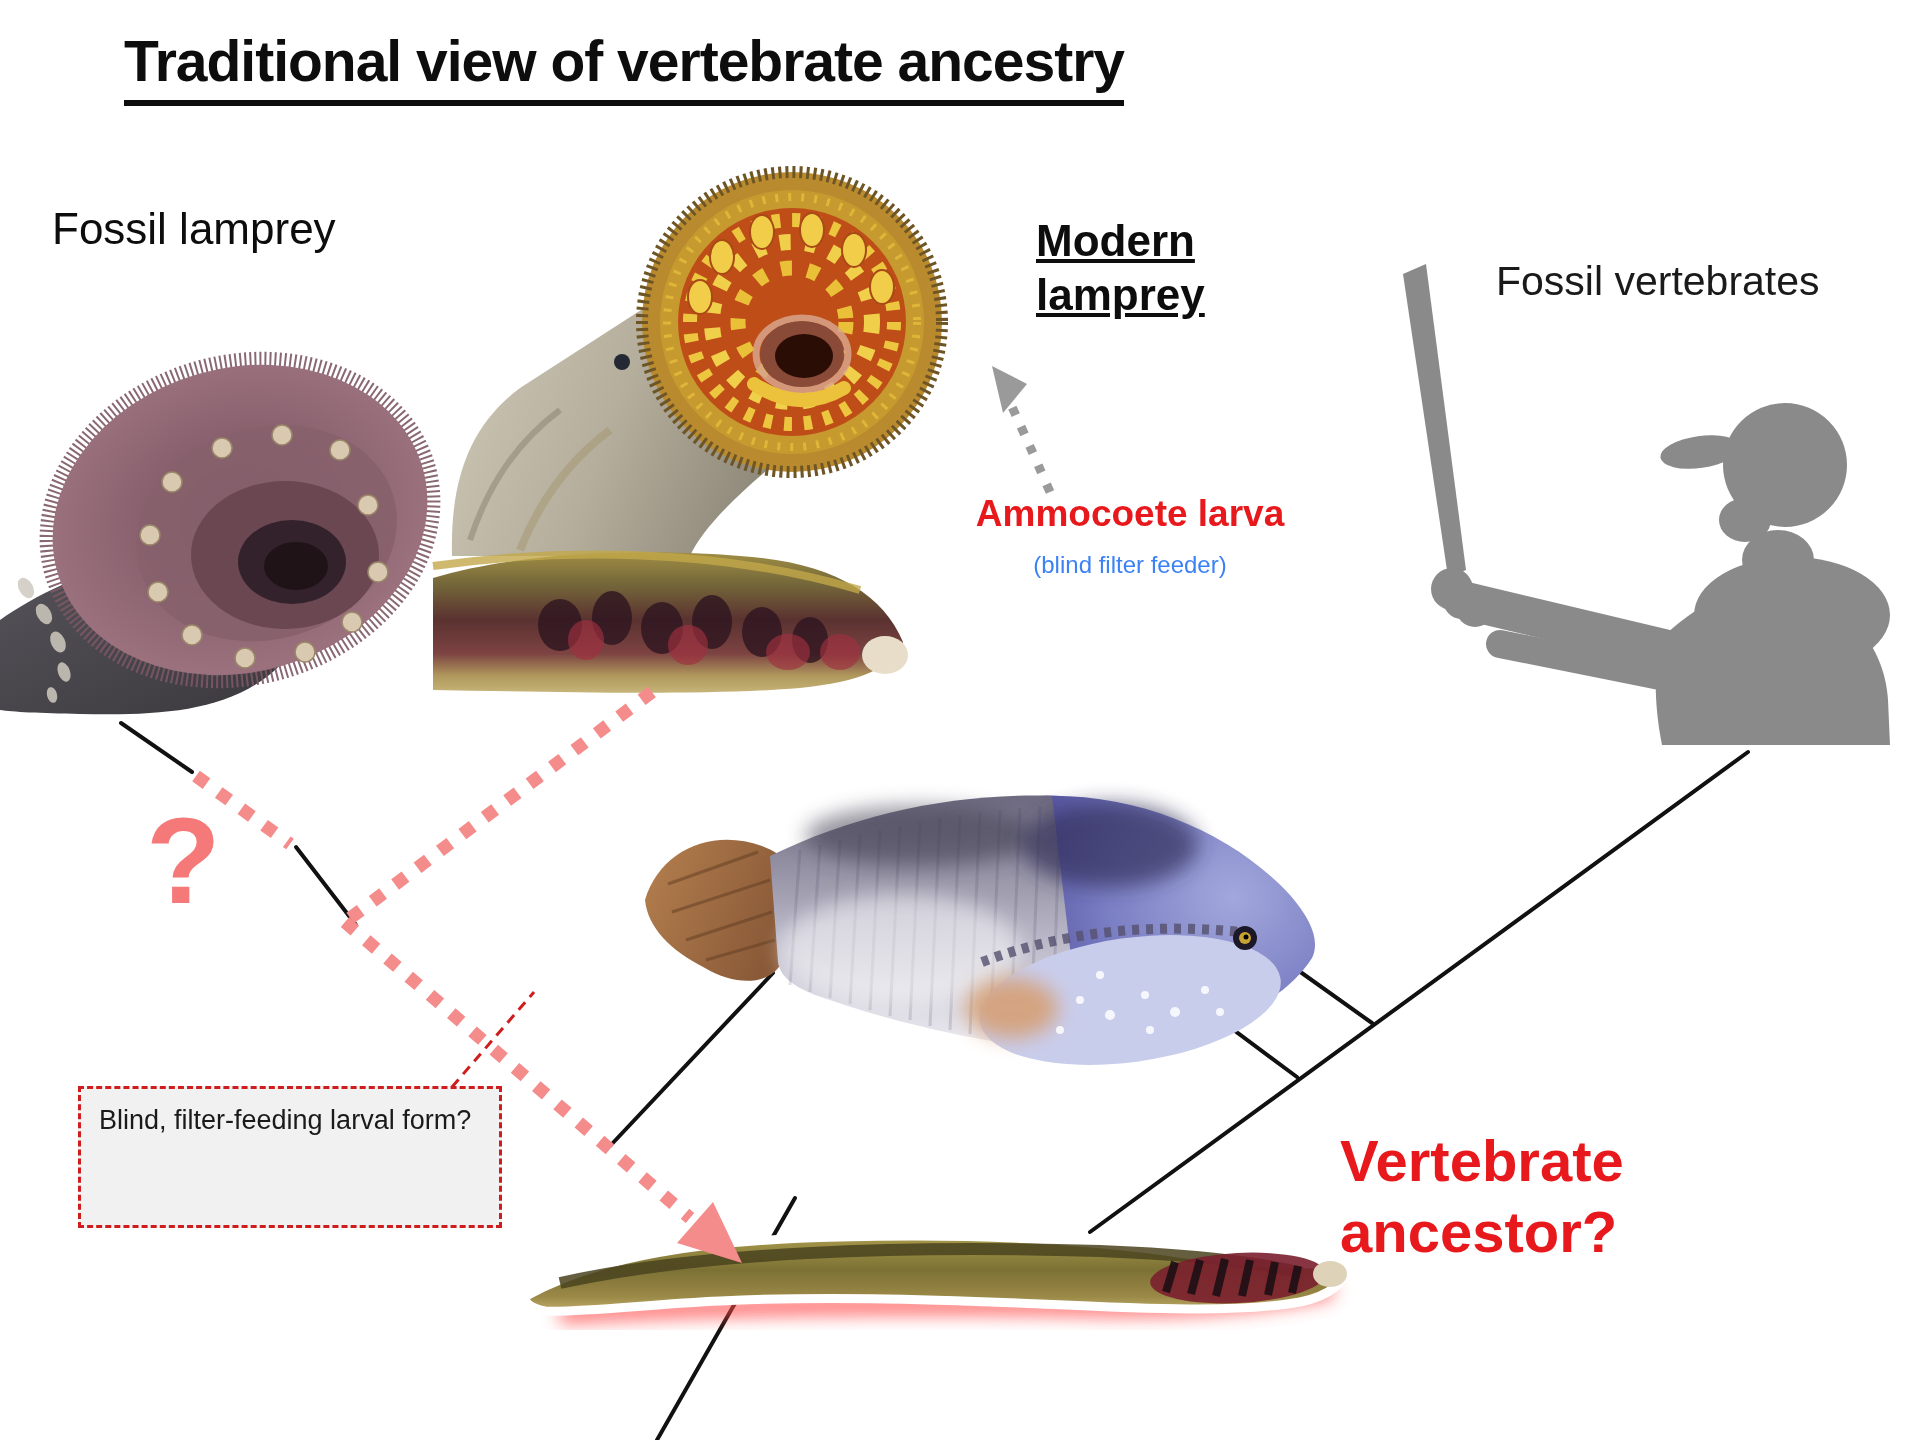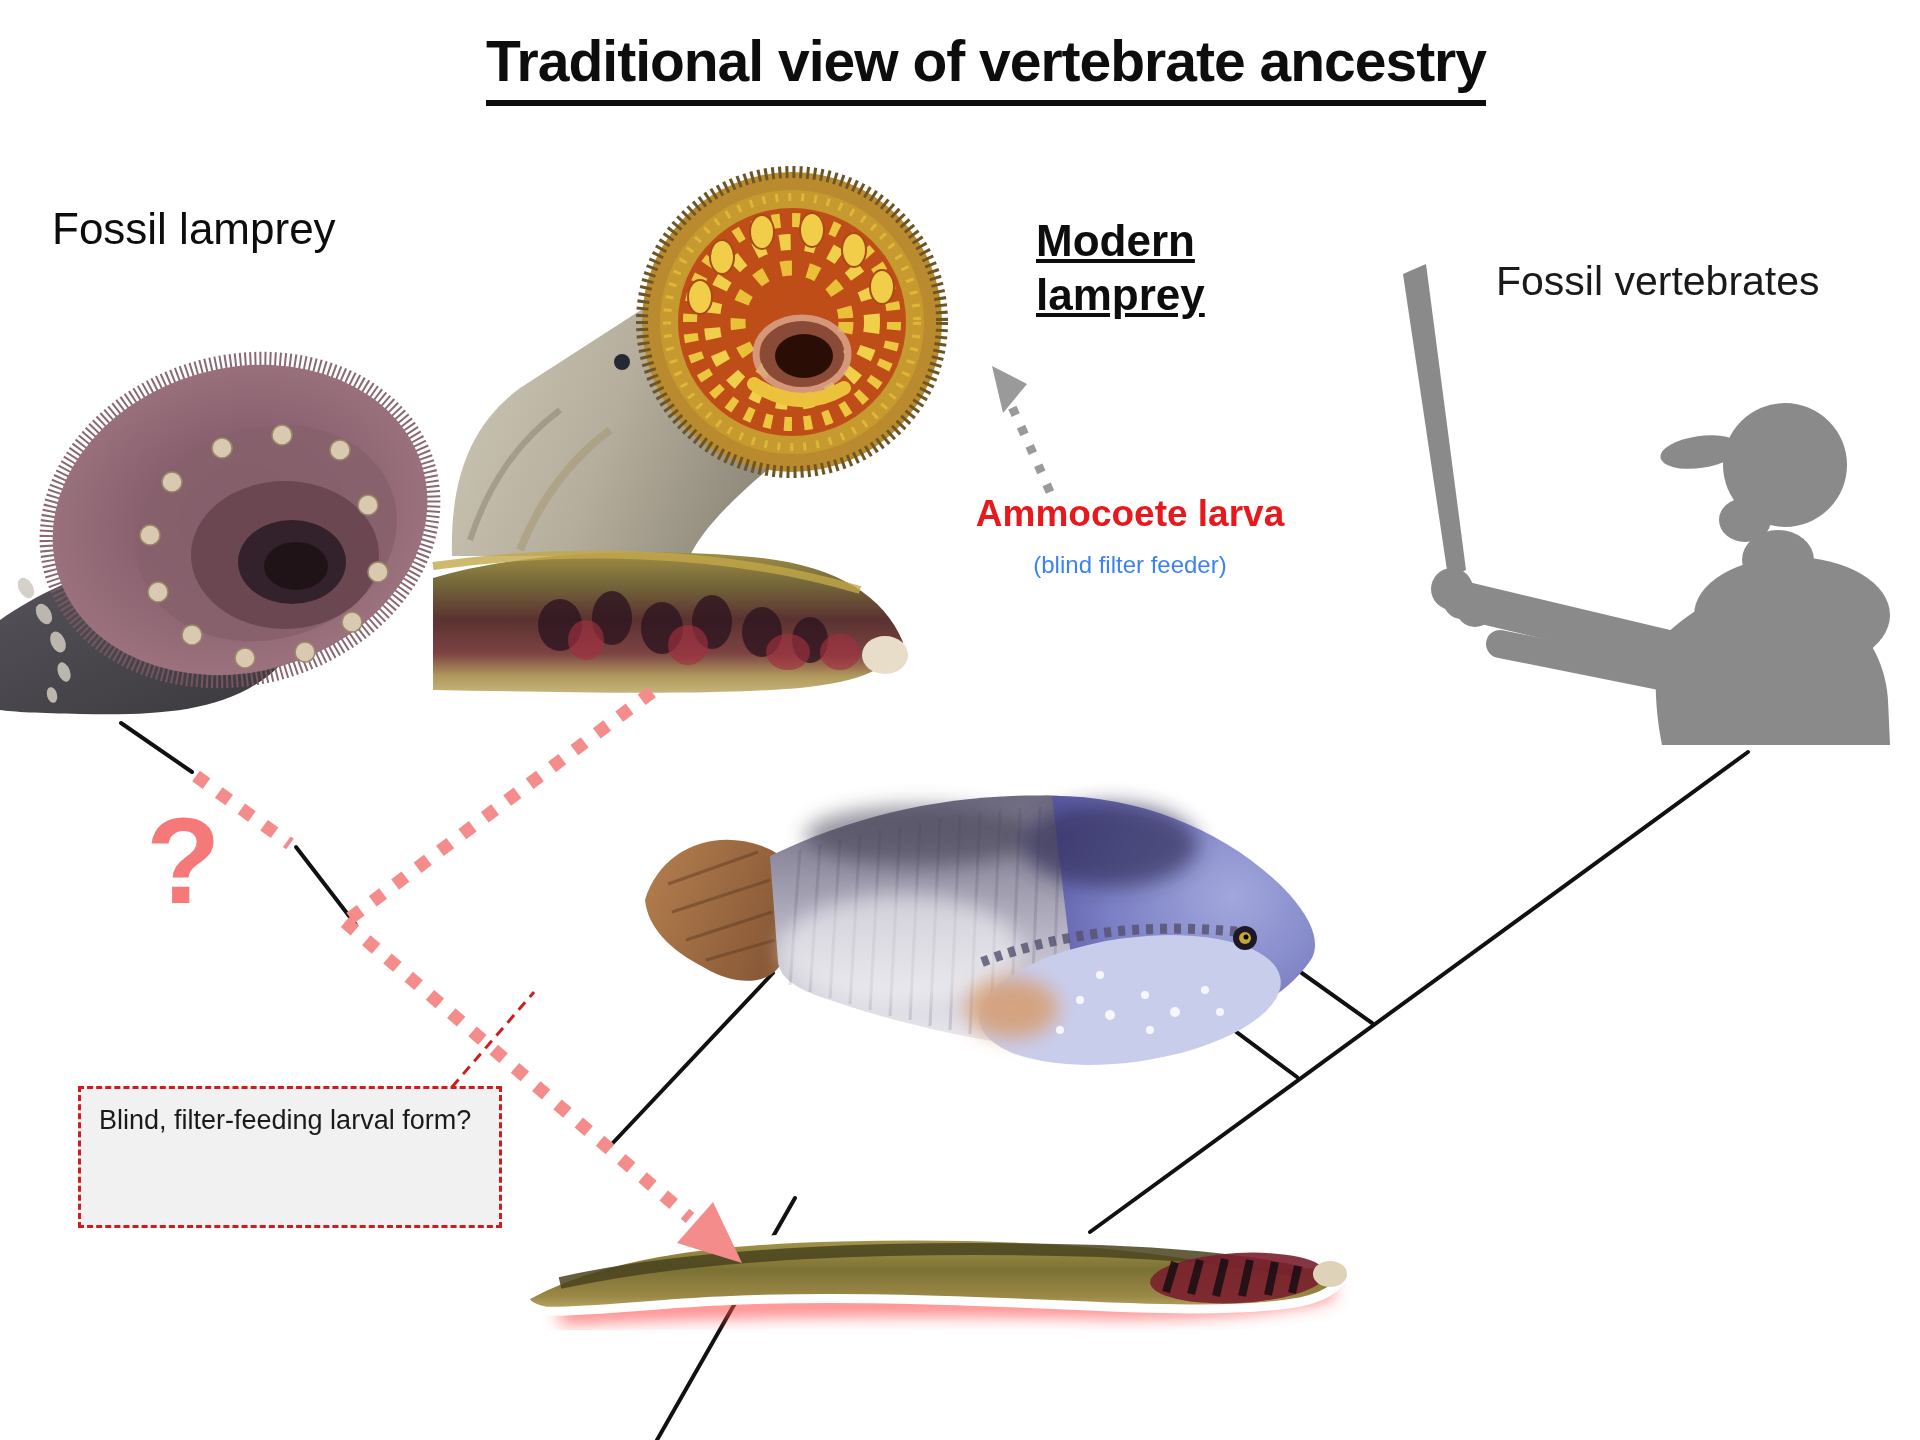--- a/index.html
+++ b/index.html
@@ -1,20 +1,20 @@
 <!DOCTYPE html>
 <html><head>
 <meta charset="utf-8">
 <style>
   html,body{margin:0;padding:0;background:#fff;}
   #stage{position:relative;width:1920px;height:1440px;background:#ffffff;overflow:hidden;
          font-family:"Liberation Sans",sans-serif;}
   #art{position:absolute;left:0;top:0;}
   .txt{position:absolute;white-space:pre-line;}
-  .title-wrap{left:136px;top:10px;width:1350px;text-align:right;}
+  .title-wrap{left:124px;top:10px;width:1350px;text-align:left;}
   .title-inner{display:inline-block;font-size:57px;font-weight:700;color:#0d0d0d;
                letter-spacing:-1px;border-bottom:6px solid #0d0d0d;padding-bottom:6px;}
   .lbl-fossil{left:52px;top:204px;font-size:44px;font-weight:400;color:#0d0d0d;}
   .lbl-modern{left:1036px;top:214px;font-size:44px;font-weight:700;color:#0d0d0d;line-height:1.22;text-decoration:underline;}
   .lbl-other{left:1496px;top:258px;font-size:41px;font-weight:400;color:#1a1a1a;}
   .lbl-ammo{left:930px;top:493px;width:400px;text-align:center;font-size:37px;font-weight:700;color:#e8191c;}
   .lbl-ammo-sub{left:930px;top:551px;width:400px;text-align:center;font-size:24px;font-weight:400;color:#3b82f6;}
   .lbl-q{left:146px;top:800px;font-size:122px;font-weight:700;color:#f57979;line-height:1;}
   .lbl-ancestor{left:1340px;top:1126px;font-size:58px;font-weight:700;color:#e8191c;line-height:1.22;}
   .callout-box{left:78px;top:1086px;width:424px;height:142px;background:#f1f1f1;
@@ -253,14 +253,16 @@
   </div>
 
   <div class="txt lbl-fossil">Fossil lamprey</div>
   <div class="txt lbl-modern">Modern
 lamprey</div>
   <div class="txt lbl-other">Fossil vertebrates</div>
   <div class="txt lbl-ammo">Ammocoete larva</div>
   <div class="txt lbl-ammo-sub">(blind filter feeder)</div>
   <div class="txt lbl-q">?</div>
   <div class="txt callout-box">Blind, filter-feeding larval form?</div>
+  <div class="txt lbl-ancestor">Vertebrate
+ancestor?</div>
 
 </div>
 
 </body></html>

